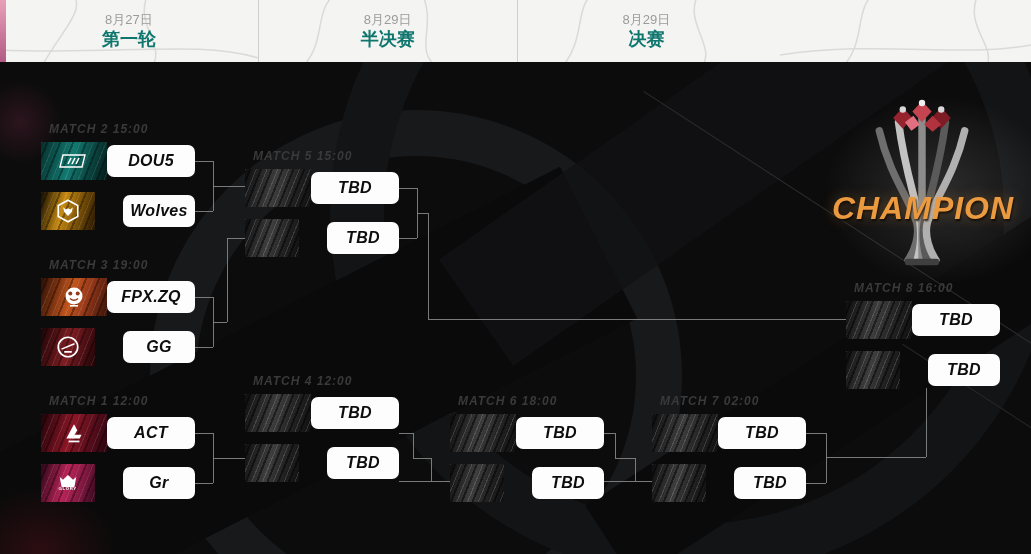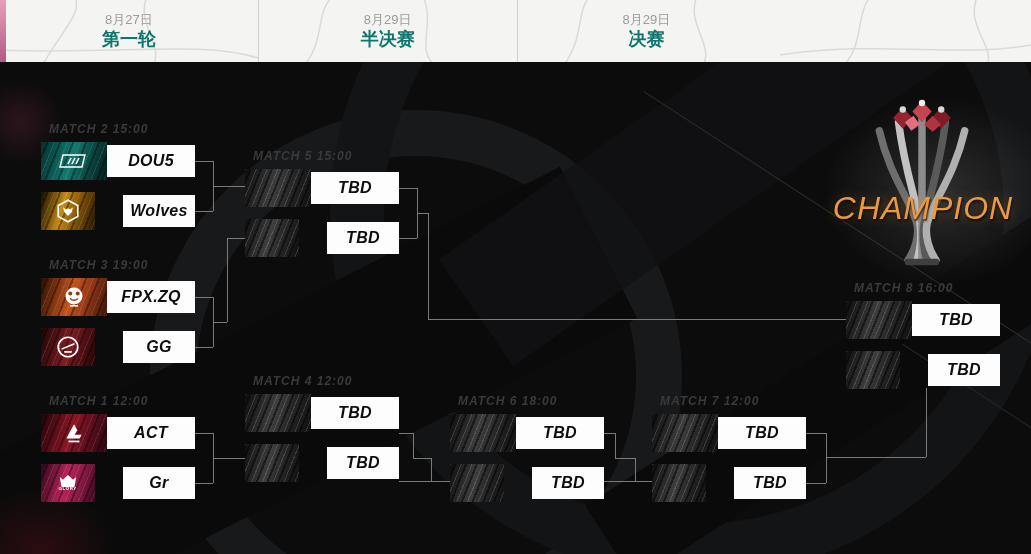--- a/index.html
+++ b/index.html
@@ -42,38 +42,38 @@
   .mlabel{height:14px;line-height:14px;margin-bottom:6px;margin-left:8px;
           font-size:12px;font-style:italic;font-weight:700;letter-spacing:1px;color:#3a3a3a;}
   .slot{display:flex;align-items:center;height:38px;width:154px;}
   .slot + .slot{margin-top:12px;gap:28px;}
   .logo{width:66px;height:38px;display:flex;align-items:center;justify-content:center;
         flex-direction:column;position:relative;overflow:hidden;}
   .logo::after{content:"";position:absolute;inset:0;
      background:repeating-linear-gradient(112deg,rgba(255,255,255,.10) 0 1px,transparent 1px 5px,
                 rgba(0,0,0,.35) 5px 7px,transparent 7px 12px);}
   .namebox{width:88px;height:32px;background:#fdfdfd;display:flex;align-items:center;justify-content:center;
-           font-size:16px;font-weight:800;font-style:italic;color:#0d0d0d;letter-spacing:.3px;}
+           font-size:16px;font-weight:800;font-style:italic;color:#0d0d0d;letter-spacing:.3px;border-radius:7px;}
   .logo.dou5 {background:linear-gradient(105deg,#062e2b,#127a72 45%,#0b4a45 70%,#031a18);}
   .logo.wolves{background:linear-gradient(105deg,#110b02,#c78a12 40%,#8a5c08 62%,#241502);}
   .logo.fpx  {background:linear-gradient(105deg,#2a0d04,#c2541c 45%,#96391a 68%,#3a1206);}
   .logo.gg   {background:linear-gradient(105deg,#1c0406,#7e1d22 50%,#4e0f14 75%,#200507);}
   .logo.act  {background:linear-gradient(105deg,#200309,#8c1626 45%,#5e0e1c 70%,#2a0410);}
   .logo.glory{background:linear-gradient(105deg,#2a0616,#b92458 45%,#8a1a44 70%,#33081c);}
   .logo.tbd  {background:linear-gradient(105deg,#0e0e0e,#3e3e3e 45%,#232323 70%,#101010);}
   .logo.tbd::after{background:repeating-linear-gradient(112deg,rgba(255,255,255,.14) 0 1px,transparent 1px 4px,
                 rgba(0,0,0,.5) 4px 6px,transparent 6px 10px);}
   .logo svg{position:relative;z-index:1;}
   .glory-word{position:relative;z-index:1;font-size:8px;transform:scale(.55);transform-origin:center top;
               color:#fff;font-weight:700;letter-spacing:1px;line-height:6px;margin-top:-2px;}
 
   
   .trophy{position:absolute;left:858px;top:96px;z-index:2;}
   .champ-text{position:absolute;left:816px;top:190px;width:214px;text-align:center;z-index:3;
-      font-size:32px;font-weight:400;font-style:italic;letter-spacing:1px;color:#ec9a40;
+      font-size:32px;font-weight:700;font-style:italic;letter-spacing:1px;color:#ec9a40;
       text-shadow:0 0 14px rgba(236,154,64,.35),1px 2px 2px rgba(0,0,0,.85);}
 </style>
 </head>
 <body>
 
 <div id="stage">
 
   <div class="decor ring1"></div>
   <div class="decor ring2"></div>
   <div class="decor band1"></div>
@@ -257,21 +257,21 @@
       <div class="logo tbd"></div>
       <div class="namebox">TBD</div>
     </div>
     <div class="slot">
       <div class="logo tbd"></div>
       <div class="namebox">TBD</div>
     </div>
   </div>
 
   <div class="match" style="left:652px;top:394px">
-    <div class="mlabel">MATCH 7 12:00</div>
+    <div class="mlabel">MATCH 7 02:00</div>
     <div class="slot">
       <div class="logo tbd"></div>
       <div class="namebox">TBD</div>
     </div>
     <div class="slot">
       <div class="logo tbd"></div>
       <div class="namebox">TBD</div>
     </div>
   </div>
 

